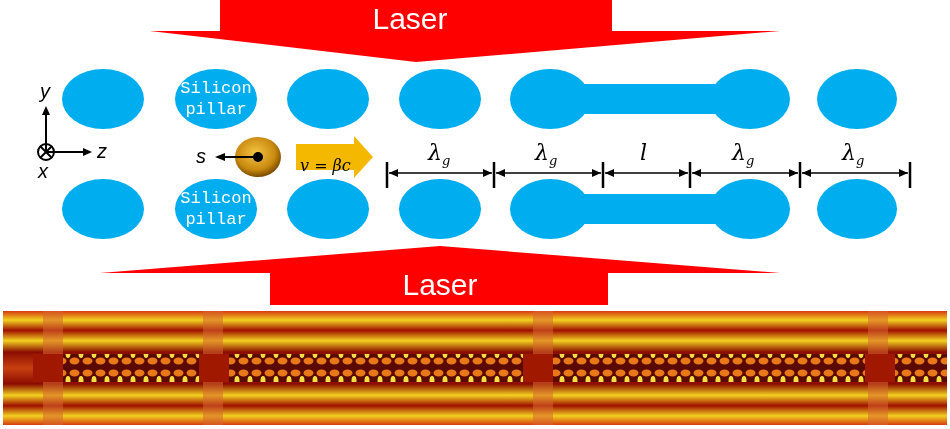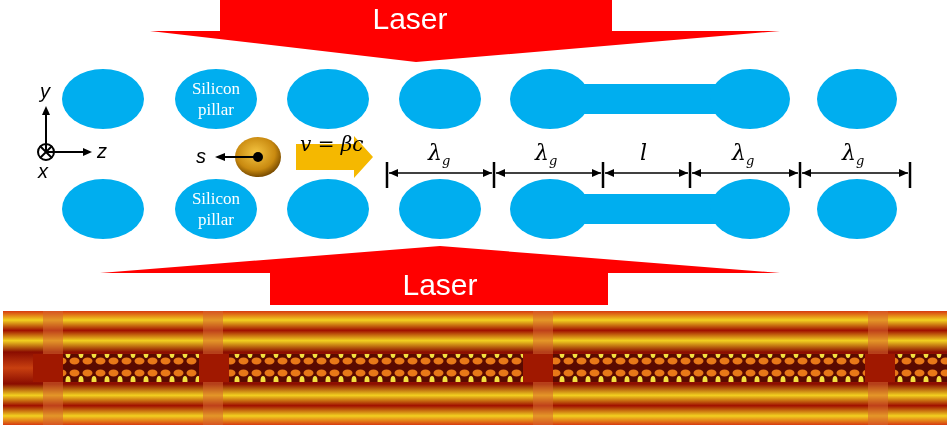--- a/index.html
+++ b/index.html
@@ -1,19 +1,19 @@
 <!DOCTYPE html>
 <html><head>
 <meta charset="utf-8">
 <style>
   html, body { margin: 0; padding: 0; background: #ffffff; }
   body { width: 950px; height: 429px; position: relative; overflow: hidden; font-family: "Liberation Sans", sans-serif; }
   .layer { position: absolute; left: 0; top: 0; }
   .laser-label { position: absolute; color: #ffffff; font-weight: normal; font-size: 30px; font-family: "Liberation Sans", sans-serif; text-align: center; }
-  .pillar-label { position: absolute; color: #ffffff; font-size: 17px; line-height: 21px; text-align: center; font-family: Liberation Serif, serif; }
+  .pillar-label { position: absolute; color: #ffffff; font-size: 17px; line-height: 21px; text-align: center; font-family: Liberation Mono, monospace; }
   .math { position: absolute; font-family: "DejaVu Serif", serif; font-style: italic; color: #000; }
   .axis-label { position: absolute; font-family: "Liberation Sans", sans-serif; font-style: italic; font-size: 20px; color: #000; }
   .field-map { position: absolute; left: 3px; top: 311px; width: 944px; height: 114px; overflow: hidden; }
 </style>
 </head>
 <body>
 
 <svg class="layer" width="950" height="429" viewBox="0 0 950 429">
 
   <polygon points="220,0 612,0 612,31 780,31 416,62 150,31 220,31" fill="#ff0000"></polygon>
@@ -106,21 +106,21 @@
   <div>Silicon</div>
   <div>pillar</div>
 </div>
 
 <div class="axis-label" style="left:40px; top:80px;">y</div>
 <div class="axis-label" style="left:97px; top:140px;">z</div>
 <div class="axis-label" style="left:38px; top:160px;">x</div>
 
 <div class="axis-label" style="left:196px; top:145px;">s</div>
 
-<div class="math" style="left:300px; top:132px; font-size:20px;font-style:italic;">v = βc</div>
+<div class="math" style="left:300px; top:156px; font-size:16px;font-style:italic;">v = βc</div>
 
 <div class="math" style="left:428px; top:140px; font-size:22px;"><span>λ</span><sub style="font-size:13px">g</sub></div>
 <div class="math" style="left:535px; top:140px; font-size:22px;"><span>λ</span><sub style="font-size:13px">g</sub></div>
 <div class="math" style="left:640px; top:140px; font-size:22px;"><span>l</span></div>
 <div class="math" style="left:732px; top:140px; font-size:22px;"><span>λ</span><sub style="font-size:13px">g</sub></div>
 <div class="math" style="left:842px; top:140px; font-size:22px;"><span>λ</span><sub style="font-size:13px">g</sub></div>
 
 <div class="field-map">
   <svg width="944" height="114" viewBox="0 0 944 114">
     <defs>

